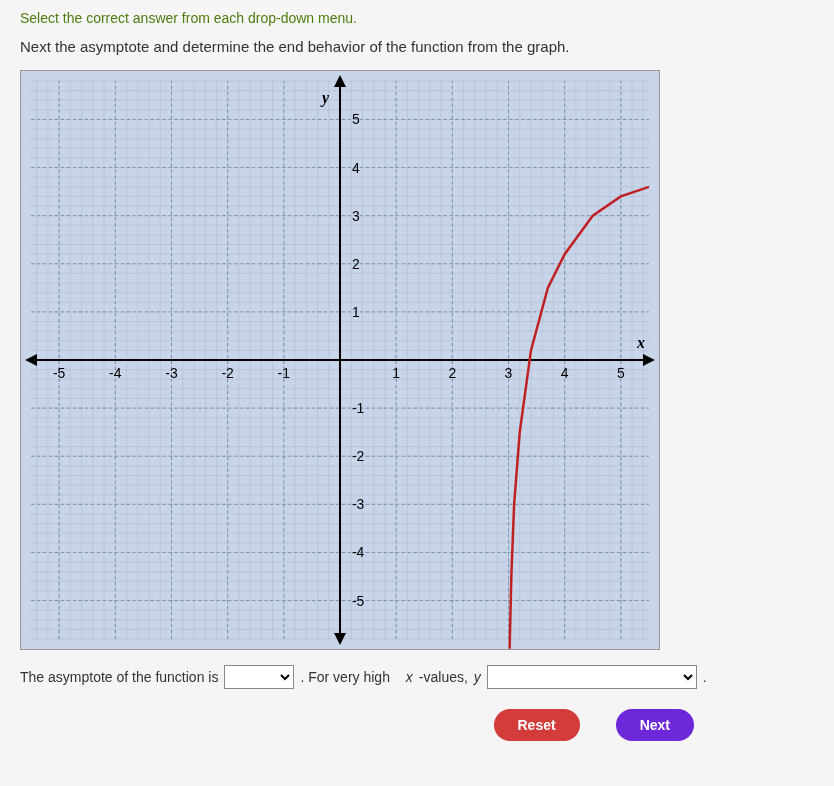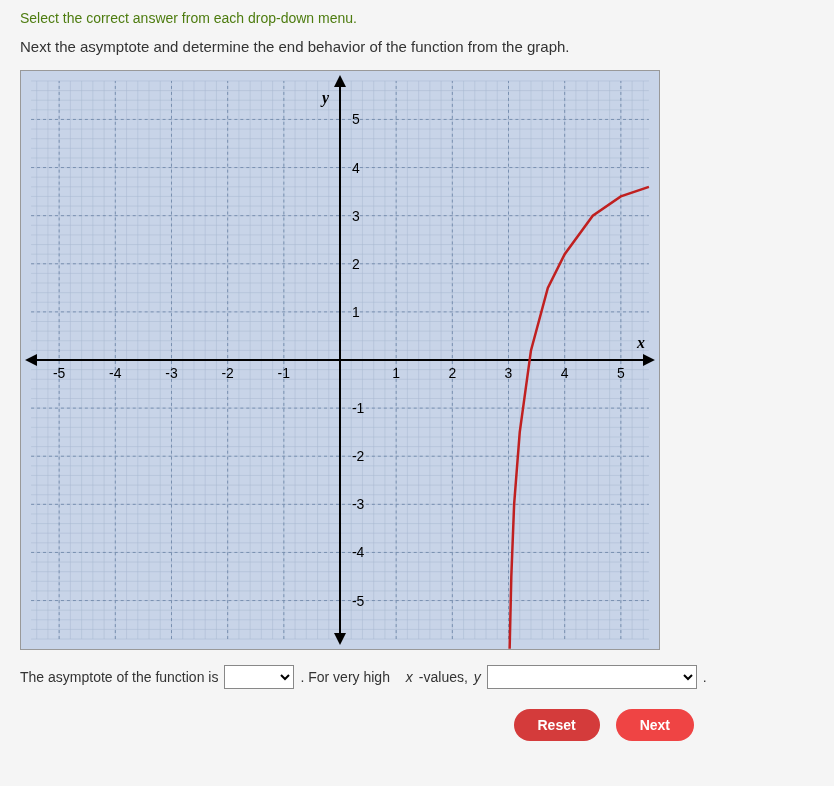--- a/index.html
+++ b/index.html
@@ -50,34 +50,34 @@
       font-size: 13px;
       height: 24px;
     }
     .dropdown-small { width: 70px; }
     .dropdown-large { width: 210px; }
     .italic-var { font-style: italic; }
     .button-row {
       margin-top: 20px;
       display: flex;
       justify-content: flex-end;
-      gap: 16px;
+      gap: 36px;
       padding-right: 120px;
     }
     .btn {
       border: none;
       border-radius: 20px;
       padding: 8px 24px;
       font-size: 14px;
       font-weight: bold;
       color: #fff;
       cursor: pointer;
     }
     .btn-reset { background: #d43b3b; }
-    .btn-next { background: #ef4444; }
+    .btn-next { background: #6d28d9; }
   </style>
 </head>
 <body>
 
 <div class="instruction-top">Select the correct answer from each drop-down menu.</div>
 <div class="question-text">Next the asymptote and determine the end behavior of the function from the graph.</div>
 
 <div class="graph-container">
   <svg class="graph-svg" viewBox="0 0 640 580">
     <defs>

